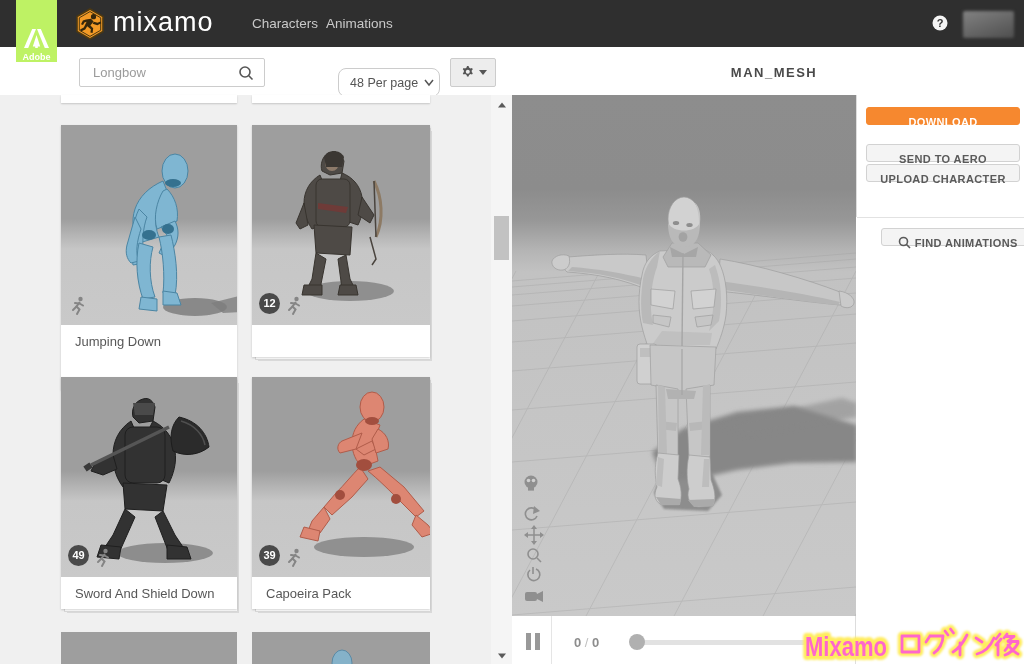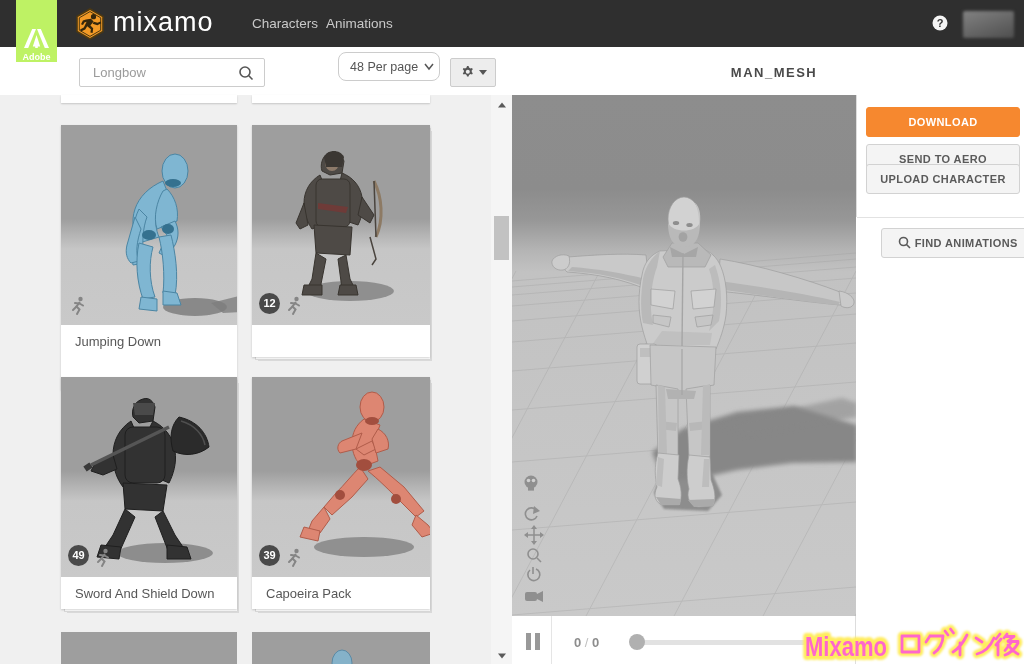--- a/index.html
+++ b/index.html
@@ -6,40 +6,40 @@
 .abs{position:absolute;}
 
 #topbar{left:0;top:0;width:1024px;height:47px;background:#2f2f2f;}
 #adobe{left:16px;top:0;width:41px;height:62px;background:#bef264;z-index:5;}
 #logotext{left:113px;top:7px;color:#fff;font-size:27px;font-weight:normal;letter-spacing:1px;}
 .nav{top:16px;color:#c9c9c9;font-size:13.5px;}
 
 #toolbar{left:0;top:47px;width:512px;height:48px;background:#fff;}
 #search{left:79px;top:58px;width:184px;height:27px;border:1px solid #ccc;border-radius:2px;background:#fff;}
 #search span{position:absolute;left:13px;top:6px;color:#9b9b9b;font-size:13px;}
-#select{left:338px;top:52px;width:100px;height:27px;border:1px solid #ccc;border-radius:8px;background:#fff;text-decoration:underline;}
+#select{left:338px;top:68px;width:100px;height:27px;border:1px solid #ccc;border-radius:8px;background:#fff;text-decoration:underline;}
 #select span{position:absolute;left:11px;top:7px;color:#555;font-size:12.5px;}
 #gearbtn{left:450px;top:58px;width:44px;height:27px;border:1px solid #ccc;border-radius:2px;background:#ededed;}
 
 #list{left:0;top:95px;width:512px;height:569px;background:#f0f0f0;}
 .card{position:absolute;background:#fff;box-shadow:0 1px 2px rgba(0,0,0,.18);}
 .cimg{position:absolute;left:0;top:0;width:100%;height:200px;background:linear-gradient(#9e9e9e 0%,#9e9e9e 47%,#b4b4b4 55%,#c6c6c6 62%,#c9c9c9 100%);overflow:hidden;}
 .clabel{position:absolute;left:0;top:200px;width:100%;height:32px;background:#fff;}
 .clabel span{position:absolute;left:14px;top:9px;font-size:13px;color:#575757;white-space:nowrap;}
 .stack1{position:absolute;background:#fff;border:1px solid #d9d9d9;}
 .badge{position:absolute;width:21px;height:21px;border-radius:50%;background:#4a4a4a;color:#fff;font-size:11px;font-weight:bold;text-align:center;line-height:21px;}
 
 #sbtrack{left:491px;top:95px;width:21px;height:569px;background:#f5f5f5;}
 #sbthumb{left:494px;top:216px;width:15px;height:44px;background:#c2c2c2;}
 
 #rheader{left:512px;top:47px;width:512px;height:48px;background:#fff;}
 #manmesh{left:518px;top:65px;width:512px;text-align:center;font-size:13px;font-weight:bold;color:#4a4a4a;letter-spacing:1.5px;}
 #viewer{left:512px;top:95px;width:344px;height:521px;background:linear-gradient(#8d8d8d 0%,#8c8c8c 18%,#979797 24%,#b5b5b5 30%,#c2c2c2 34%,#c5c5c5 60%,#c9c9c9 100%);overflow:hidden;}
 #sidebar{left:856px;top:95px;width:168px;height:569px;background:#fff;}
-.btn{position:absolute;left:10px;width:154px;height:30px;border-radius:3px;text-align:center;font-weight:bold;font-size:11px;letter-spacing:0.4px;box-sizing:border-box;}
+.btn{position:absolute;left:10px;width:154px;height:18px;border-radius:3px;text-align:center;font-weight:bold;font-size:11px;letter-spacing:0.4px;box-sizing:border-box;}
 .btn.gray{background:#f4f4f4;border:1px solid #d2d2d2;color:#5a5a5a;}
 #timeline{left:512px;top:616px;width:344px;height:48px;background:#fff;border-right:1px solid #ddd;box-sizing:border-box;}
 </style></head>
 <body>
 <div id="topbar" class="abs"></div>
 <div id="adobe" class="abs"><svg width="41" height="69">
       <g fill="#fff">
         <polygon points="8,48 16.2,29 20,29 12.2,48"></polygon>
         <polygon points="33,48 24.8,29 21,29 28.8,48"></polygon>
         <polygon points="20.5,35 24.2,46.5 16.8,46.5"></polygon>

